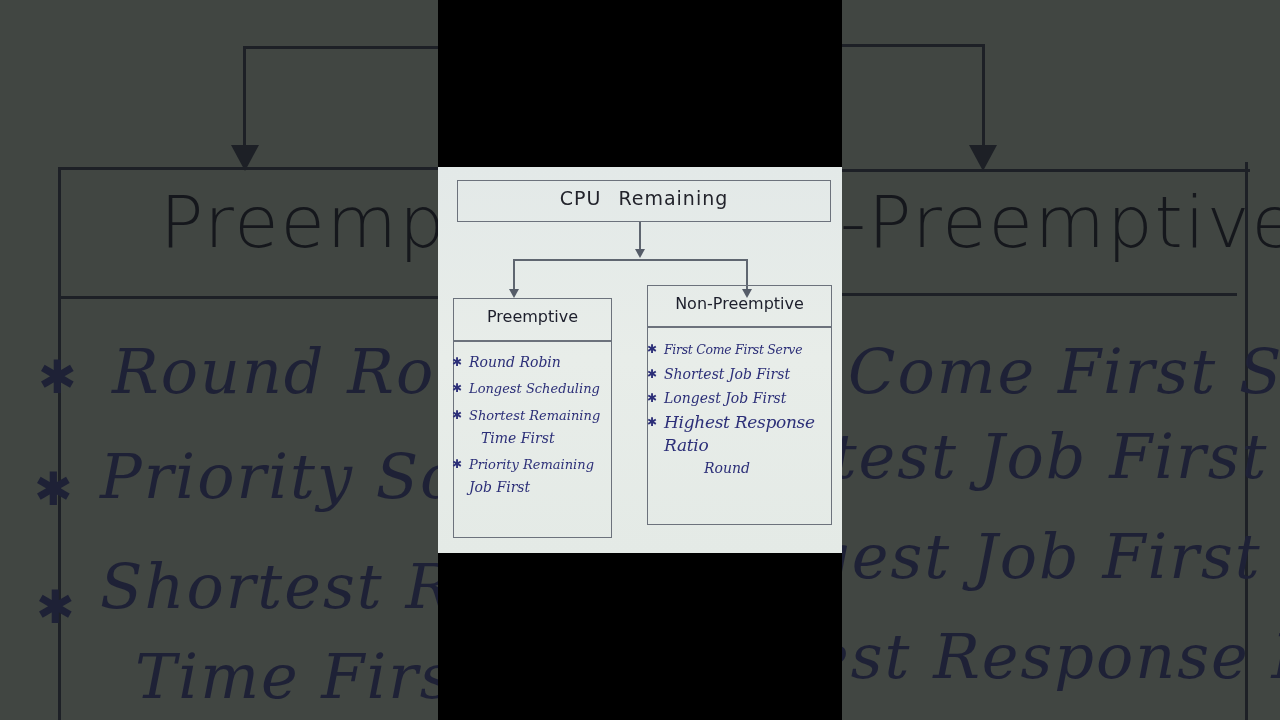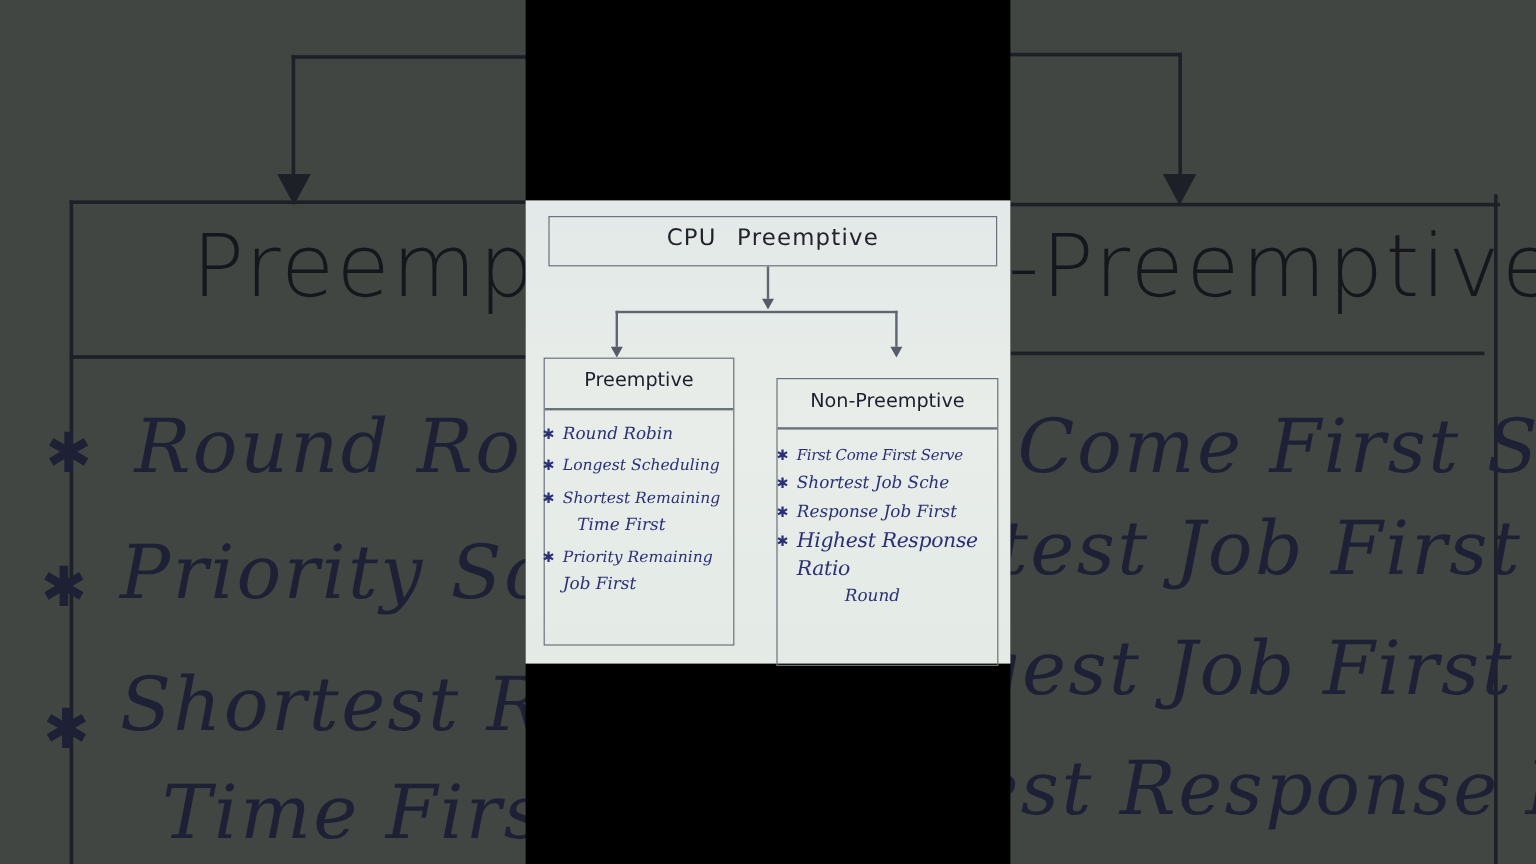--- a/index.html
+++ b/index.html
@@ -100,21 +100,21 @@
   <div class="bg-text bg-item" style="left:800px; top:420px;">rtest Job First</div>
   <div class="bg-text bg-item" style="left:810px; top:520px;">gest Job First</div>
   <div class="bg-text bg-item" style="left:812px; top:620px;">est Response Ratio</div>
 </div>
 
 <div class="center-col"></div>
 
 <div class="paper">
 
   <div class="box" style="left:19px; top:13px; width:374px; height:42px;">
-    <div class="title-text">CPU Preemptive</div>
+    <div class="title-text">CPU Remaining</div>
   </div>
 
   <div class="line" style="left:201px; top:55px; width:1.5px; height:27px;"></div>
   <div class="arrow" style="left:197px; top:82px;"></div>
   <div class="line" style="left:75px; top:92px; width:235px; height:1.5px;"></div>
   <div class="line" style="left:75px; top:92px; width:1.5px; height:30px;"></div>
   <div class="arrow" style="left:71px; top:122px;"></div>
   <div class="line" style="left:308px; top:92px; width:1.5px; height:30px;"></div>
   <div class="arrow" style="left:304px; top:122px;"></div>
 
@@ -136,35 +136,35 @@
         <span class="cont">Time First</span>
       </li>
       <li class="item">
         <span class="star">✱</span>
         <span style="font-size:13px;">Priority Remaining</span>
         <span class="cont" style="padding-left:0;">Job First</span>
       </li>
     </ul>
   </div>
 
-  <div class="box" style="left:209px; top:148px; width:185px; height:240px;">
+  <div class="box" style="left:209px; top:118px; width:185px; height:240px;">
     <div class="col-head">Non-Preemptive</div>
     <div class="col-divider" style="top:40px;"></div>
     <ul class="items" style="left:-1px;">
       <li class="item" style="margin-bottom:2px;">
         <span class="star">✱</span>
         <span style="font-size:12.5px; letter-spacing:-0.3px;margin-top:27px;">First Come First Serve</span>
       </li>
       <li class="item" style="margin-bottom:2px;">
         <span class="star">✱</span>
-        <span>Shortest Job Sche</span>
+        <span>Shortest Job First</span>
       </li>
       <li class="item" style="margin-bottom:2px;">
         <span class="star">✱</span>
-        <span>Response Job First</span>
+        <span>Longest Job First</span>
       </li>
       <li class="item">
         <span class="star">✱</span>
         <span style="font-size:17px; letter-spacing:-0.3px;">Highest Response Ratio</span>
         <span class="cont" style="padding-left:40px;">Round</span>
       </li>
     </ul>
   </div>
 </div>
 

